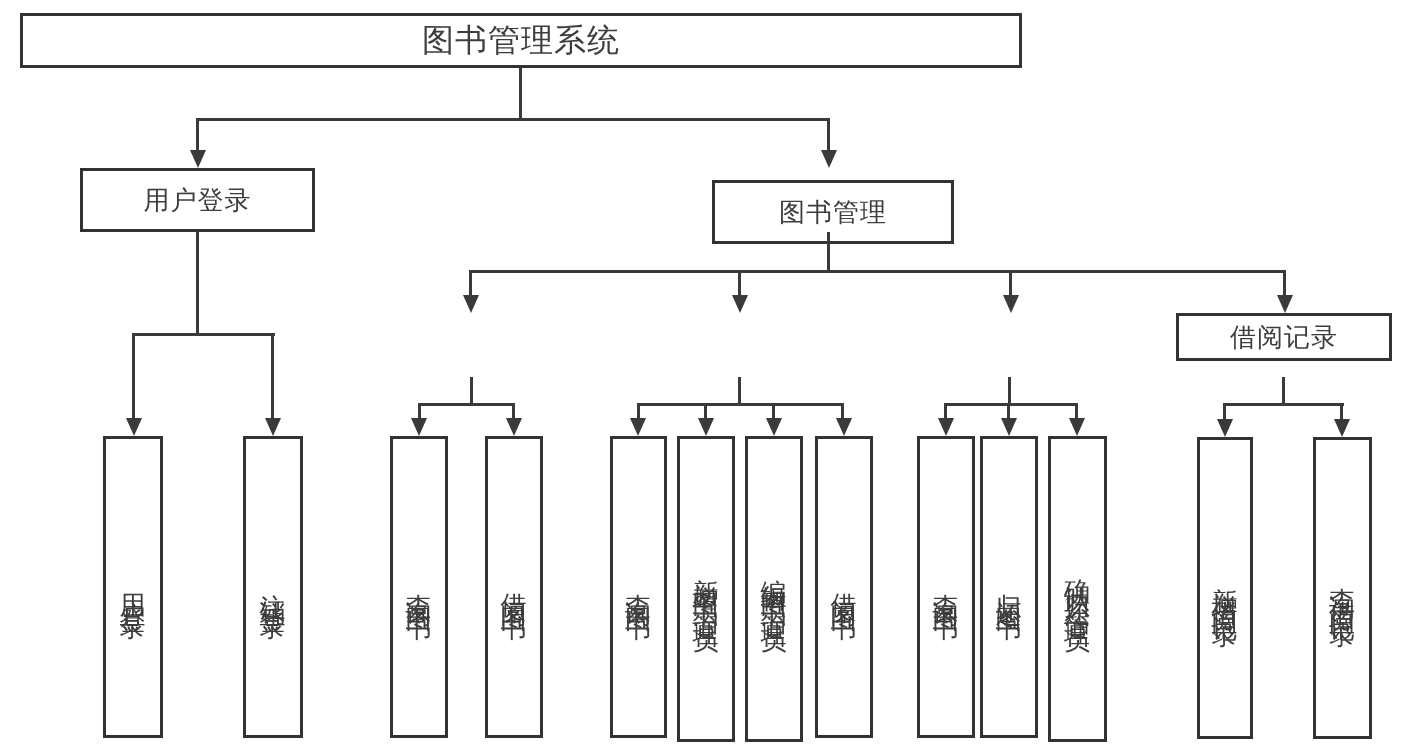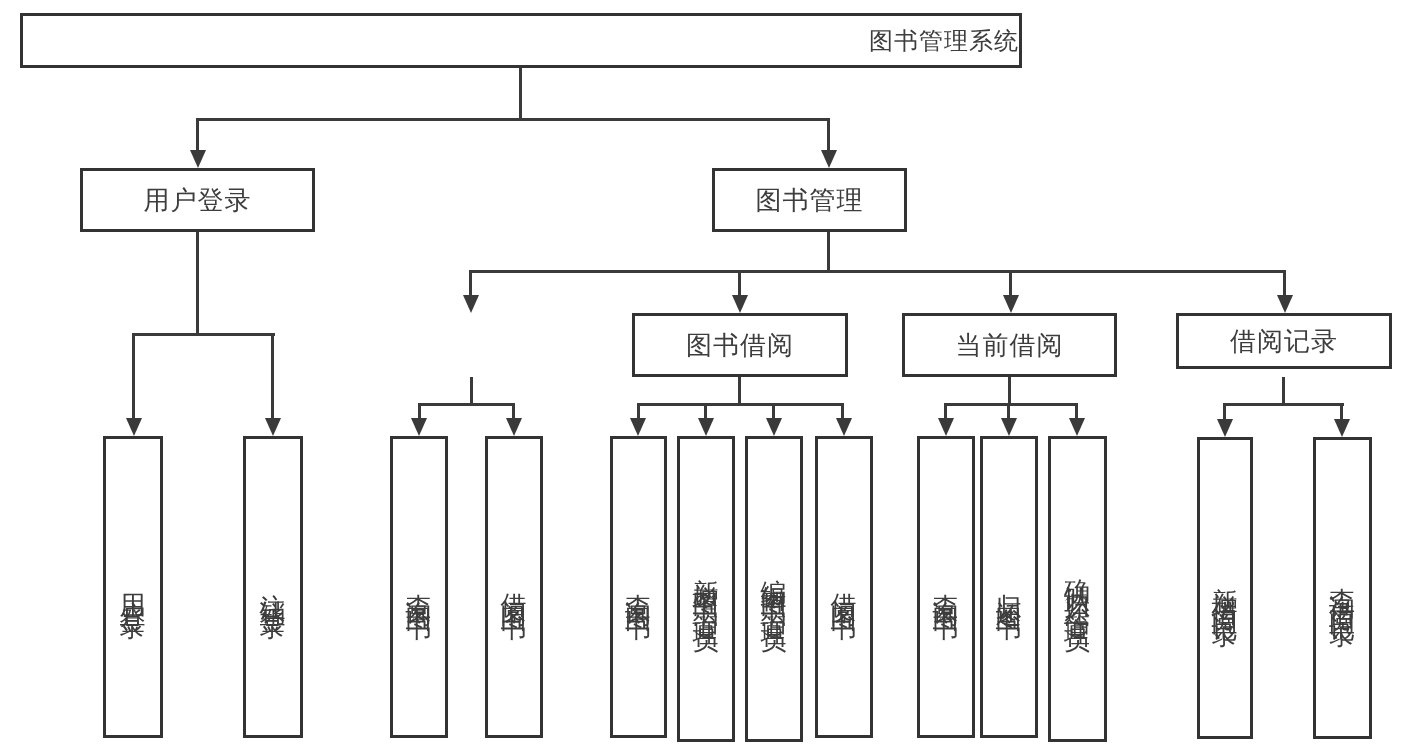--- a/index.html
+++ b/index.html
@@ -17,21 +17,21 @@
     box-sizing: border-box;
     border: 3px solid #333333;
     background: #ffffff;
     display: flex;
     align-items: center;
     justify-content: center;
     font-size: 26px;
     letter-spacing: 1px;
     color: #3d3d3d;
   }
-  .root-box { font-size: 24px; justify-content: flex-end; }
+  .root-box { font-size: 32px; }
   
   .vbox {
     position: absolute;
     box-sizing: border-box;
     border: 3px solid #333333;
     background: #ffffff;
     display: flex;
     align-items: center;
     justify-content: center;
   }
@@ -77,21 +77,21 @@
   <div class="lv" style="left:519px; top:68px; height:52px;"></div>
   <div class="lh" style="left:196px; top:118px; width:634px;"></div>
   <div class="lv" style="left:196px; top:118px; height:34px;"></div>
   <div class="ah" style="left:190px; top:150px;"></div>
   <div class="lv" style="left:827px; top:118px; height:34px;"></div>
   <div class="ah" style="left:821px; top:150px;"></div>
 
   <div class="hbox" style="left:80px; top:168px; width:235px; height:64px;">
     <span>用户登录</span>
   </div>
-  <div class="hbox" style="left:712px; top:168px; width:195px; height:64px;">
+  <div class="hbox" style="left:712px; top:180px; width:242px; height:64px;">
     <span>图书管理</span>
   </div>
 
   <div class="lv" style="left:196px; top:232px; height:103px;"></div>
   <div class="lh" style="left:132px; top:333px; width:143px;"></div>
   <div class="lv" style="left:132px; top:333px; height:86px;"></div>
   <div class="ah" style="left:126px; top:418px;"></div>
   <div class="lv" style="left:271px; top:333px; height:86px;"></div>
   <div class="ah" style="left:265px; top:418px;"></div>
 
@@ -99,27 +99,21 @@
   <div class="lh" style="left:469px; top:270px; width:817px;"></div>
   <div class="lv" style="left:469px; top:270px; height:28px;"></div>
   <div class="ah" style="left:463px; top:295px;"></div>
   <div class="lv" style="left:738px; top:270px; height:28px;"></div>
   <div class="ah" style="left:732px; top:295px;"></div>
   <div class="lv" style="left:1009px; top:270px; height:28px;"></div>
   <div class="ah" style="left:1003px; top:295px;"></div>
   <div class="lv" style="left:1283px; top:270px; height:28px;"></div>
   <div class="ah" style="left:1277px; top:295px;"></div>
 
-  <div class="hbox" style="left:632px; top:313px; width:216px; height:64px;">
-    <span>图书借阅</span>
-  </div>
-  <div class="hbox" style="left:902px; top:313px; width:215px; height:64px;">
-    <span>当前借阅</span>
-  </div>
-  <div class="hbox" style="left:1176px; top:313px; width:216px; height:56px;">
+  <div class="hbox" style="left:1176px; top:313px; width:216px; height:48px;">
     <span>借阅记录</span>
   </div>
 
   <div class="lv" style="left:470px; top:377px; height:28px;"></div>
   <div class="lh" style="left:418px; top:403px; width:97px;"></div>
   <div class="lv" style="left:418px; top:403px; height:18px;"></div>
   <div class="ah" style="left:411px; top:418px;"></div>
   <div class="lv" style="left:512px; top:403px; height:18px;"></div>
   <div class="ah" style="left:506px; top:418px;"></div>
 

